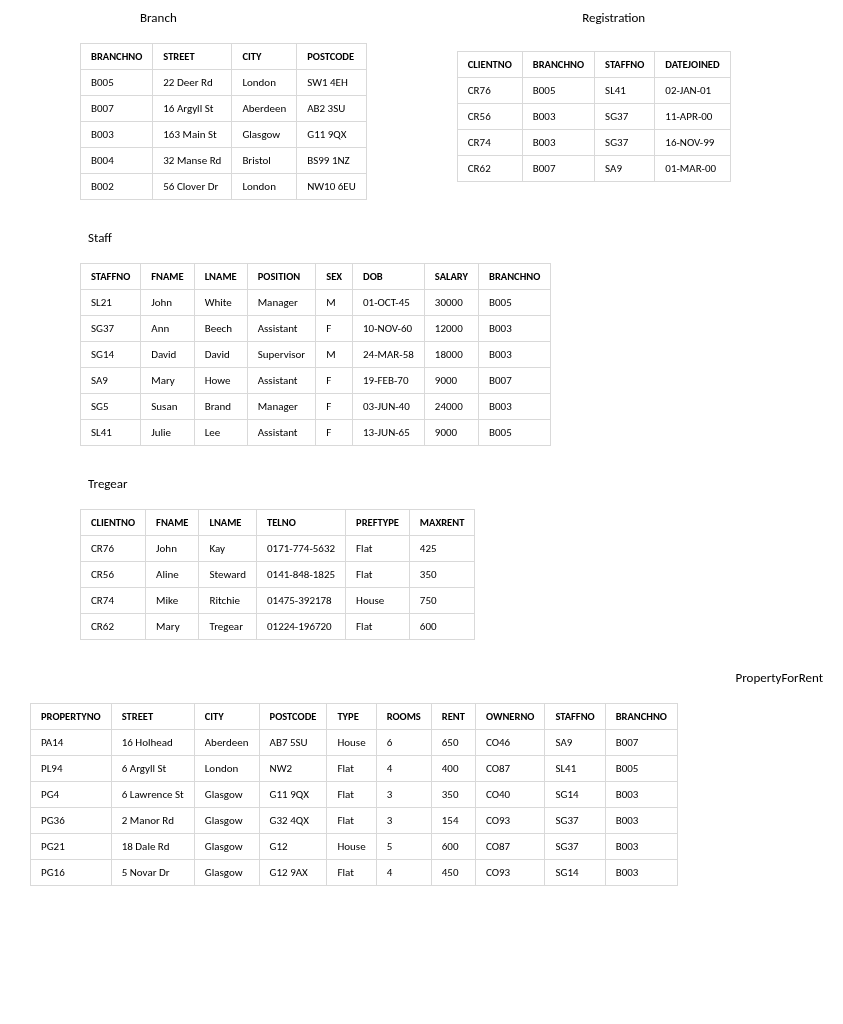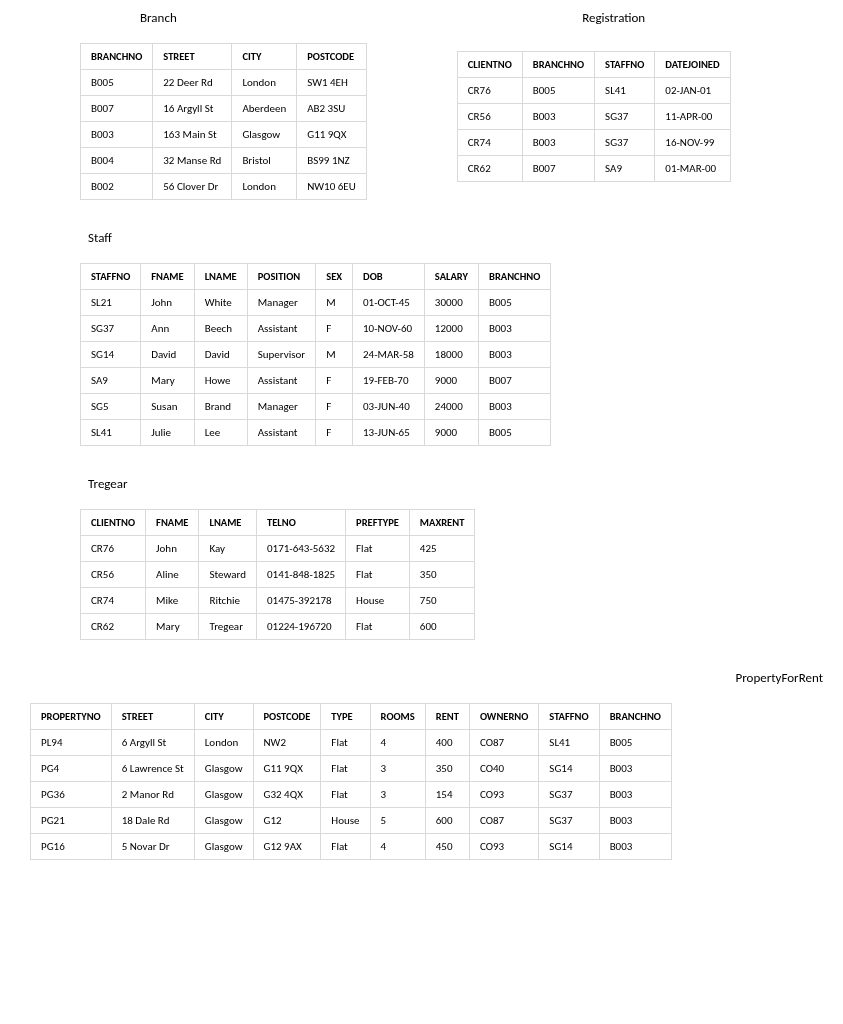--- a/index.html
+++ b/index.html
@@ -225,21 +225,21 @@
           <th>TELNO</th>
           <th>PREFTYPE</th>
           <th>MAXRENT</th>
         </tr>
       </thead>
       <tbody>
         <tr>
           <td>CR76</td>
           <td>John</td>
           <td>Kay</td>
-          <td>0171-643-5632</td>
+          <td>0171-774-5632</td>
           <td>Flat</td>
           <td>425</td>
         </tr>
         <tr>
           <td>CR56</td>
           <td>Aline</td>
           <td>Steward</td>
           <td>0141-848-1825</td>
           <td>Flat</td>
           <td>350</td>
@@ -276,20 +276,32 @@
           <th>TYPE</th>
           <th>ROOMS</th>
           <th>RENT</th>
           <th>OWNERNO</th>
           <th>STAFFNO</th>
           <th>BRANCHNO</th>
         </tr>
       </thead>
       <tbody>
         <tr>
+          <td>PA14</td>
+          <td>16 Holhead</td>
+          <td>Aberdeen</td>
+          <td>AB7 5SU</td>
+          <td>House</td>
+          <td>6</td>
+          <td>650</td>
+          <td>CO46</td>
+          <td>SA9</td>
+          <td>B007</td>
+        </tr>
+        <tr>
           <td>PL94</td>
           <td>6 Argyll St</td>
           <td>London</td>
           <td>NW2</td>
           <td>Flat</td>
           <td>4</td>
           <td>400</td>
           <td>CO87</td>
           <td>SL41</td>
           <td>B005</td>

